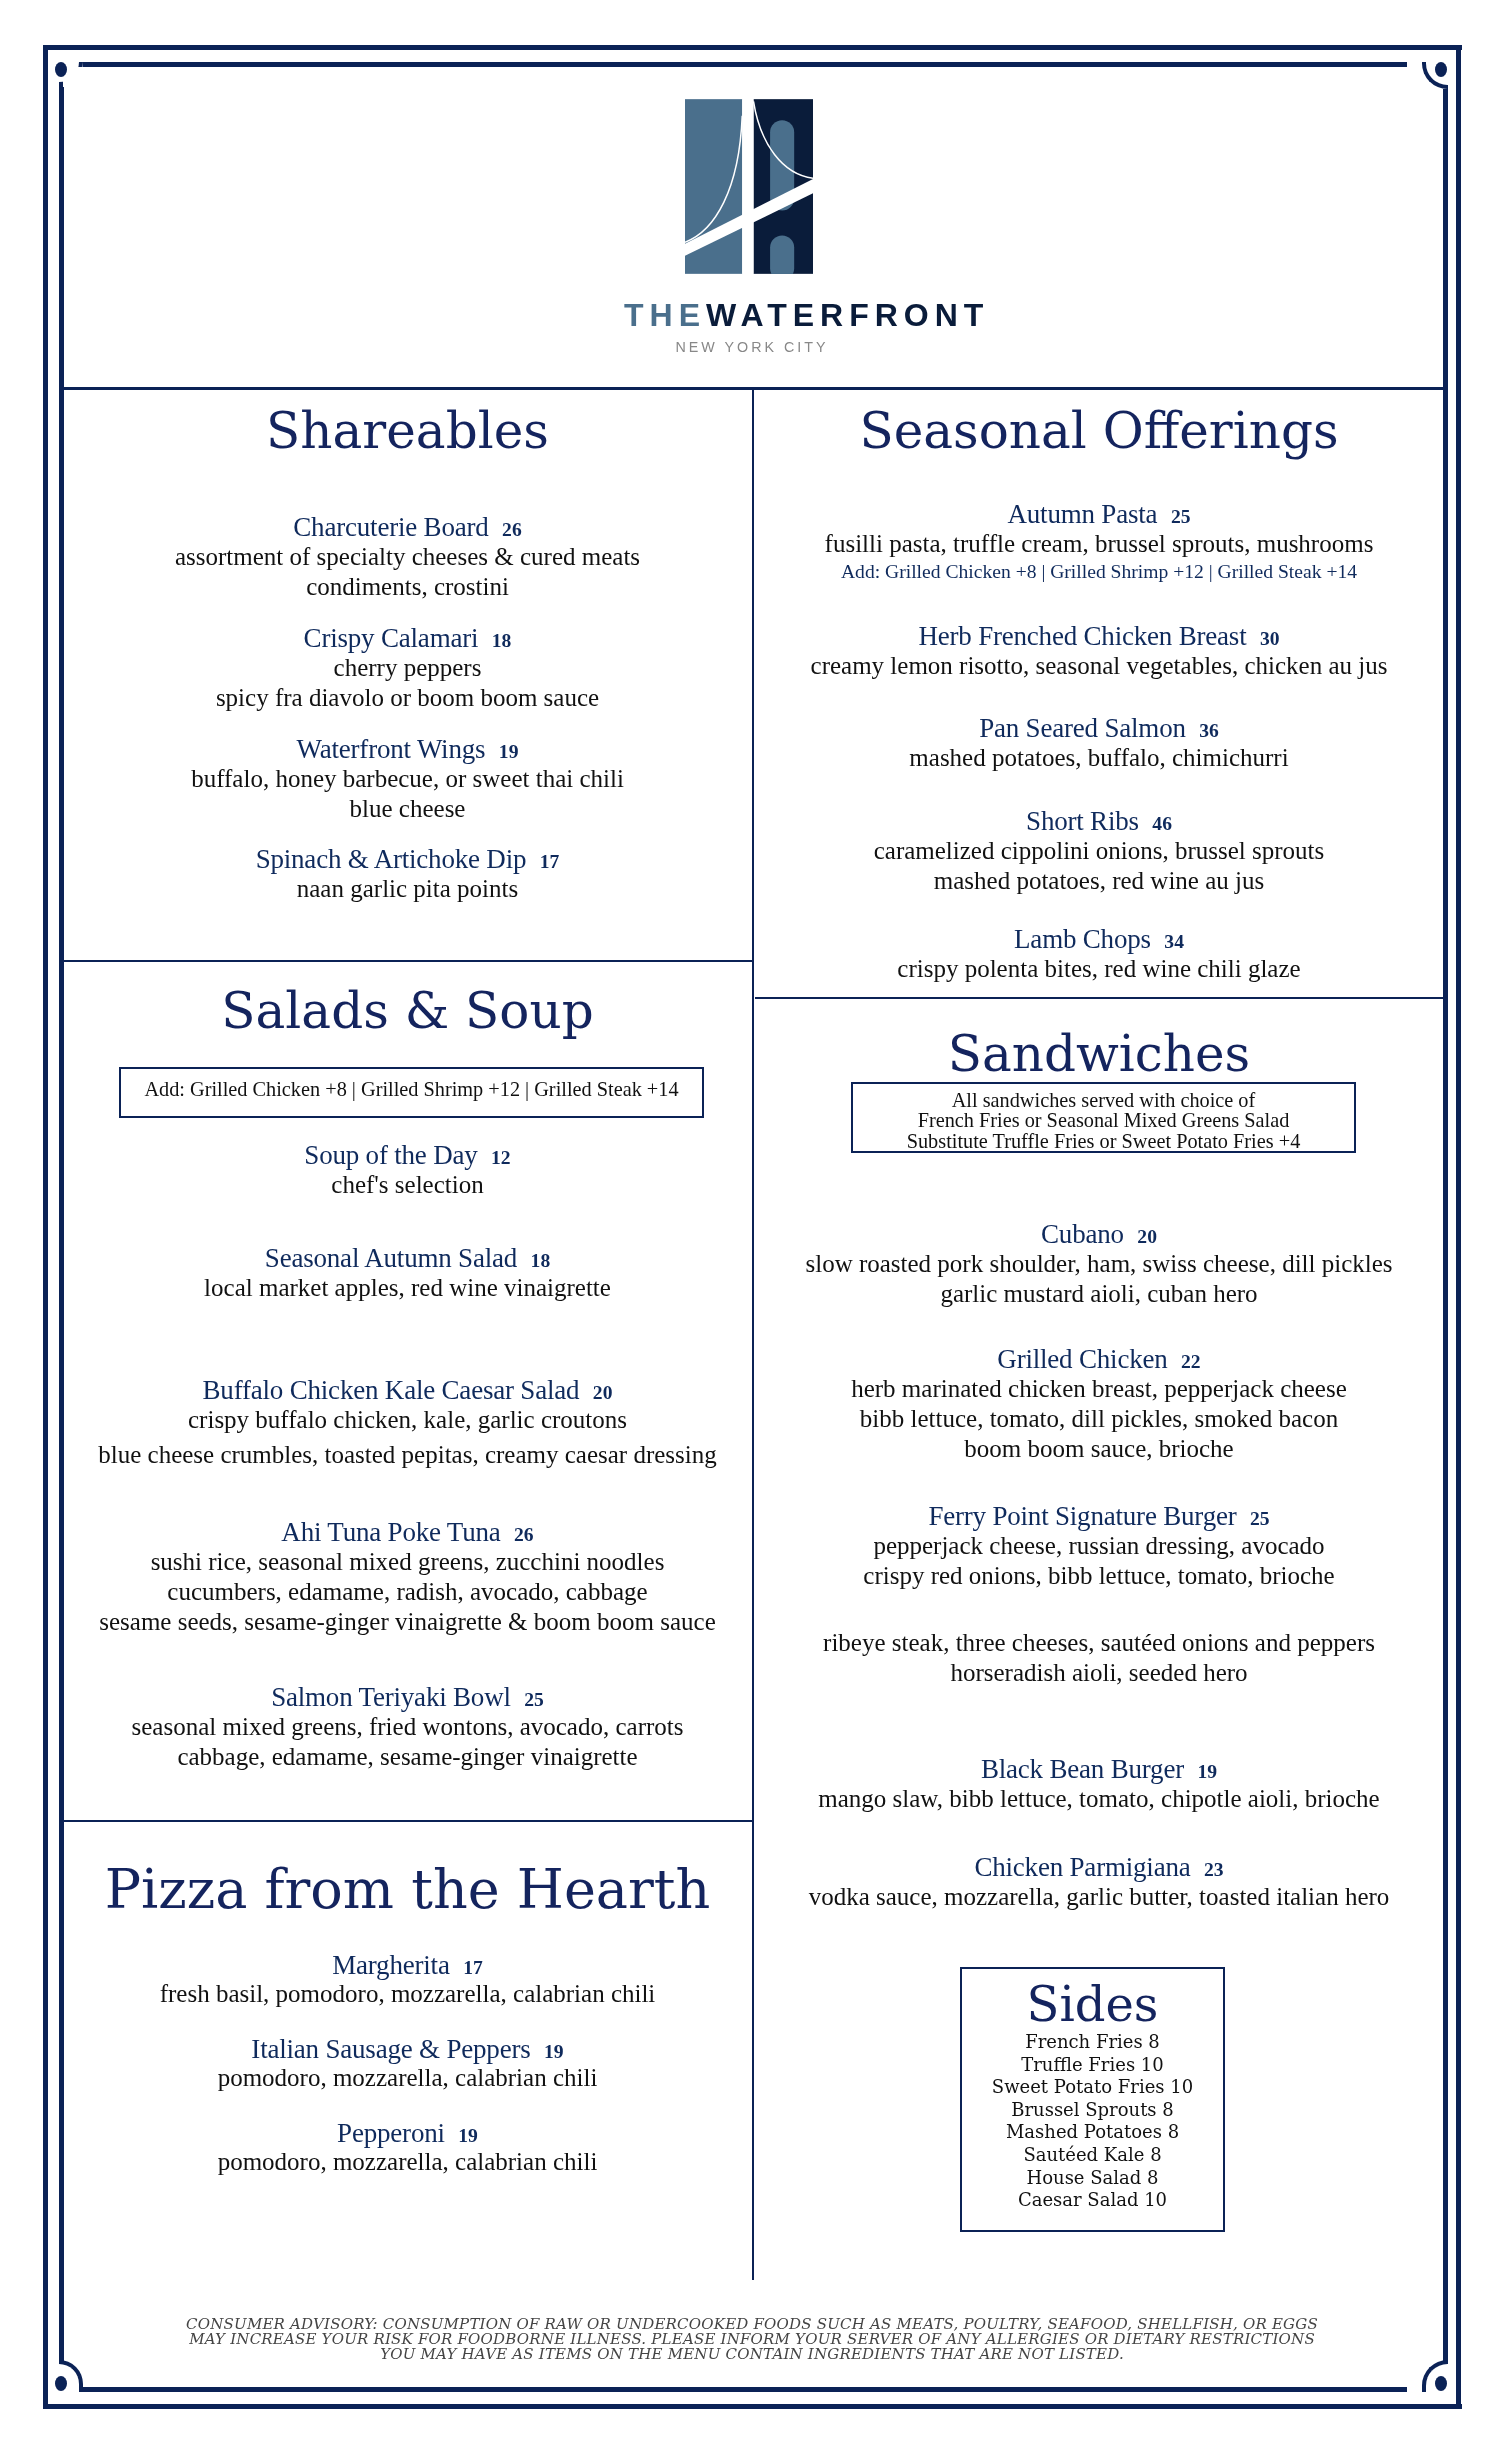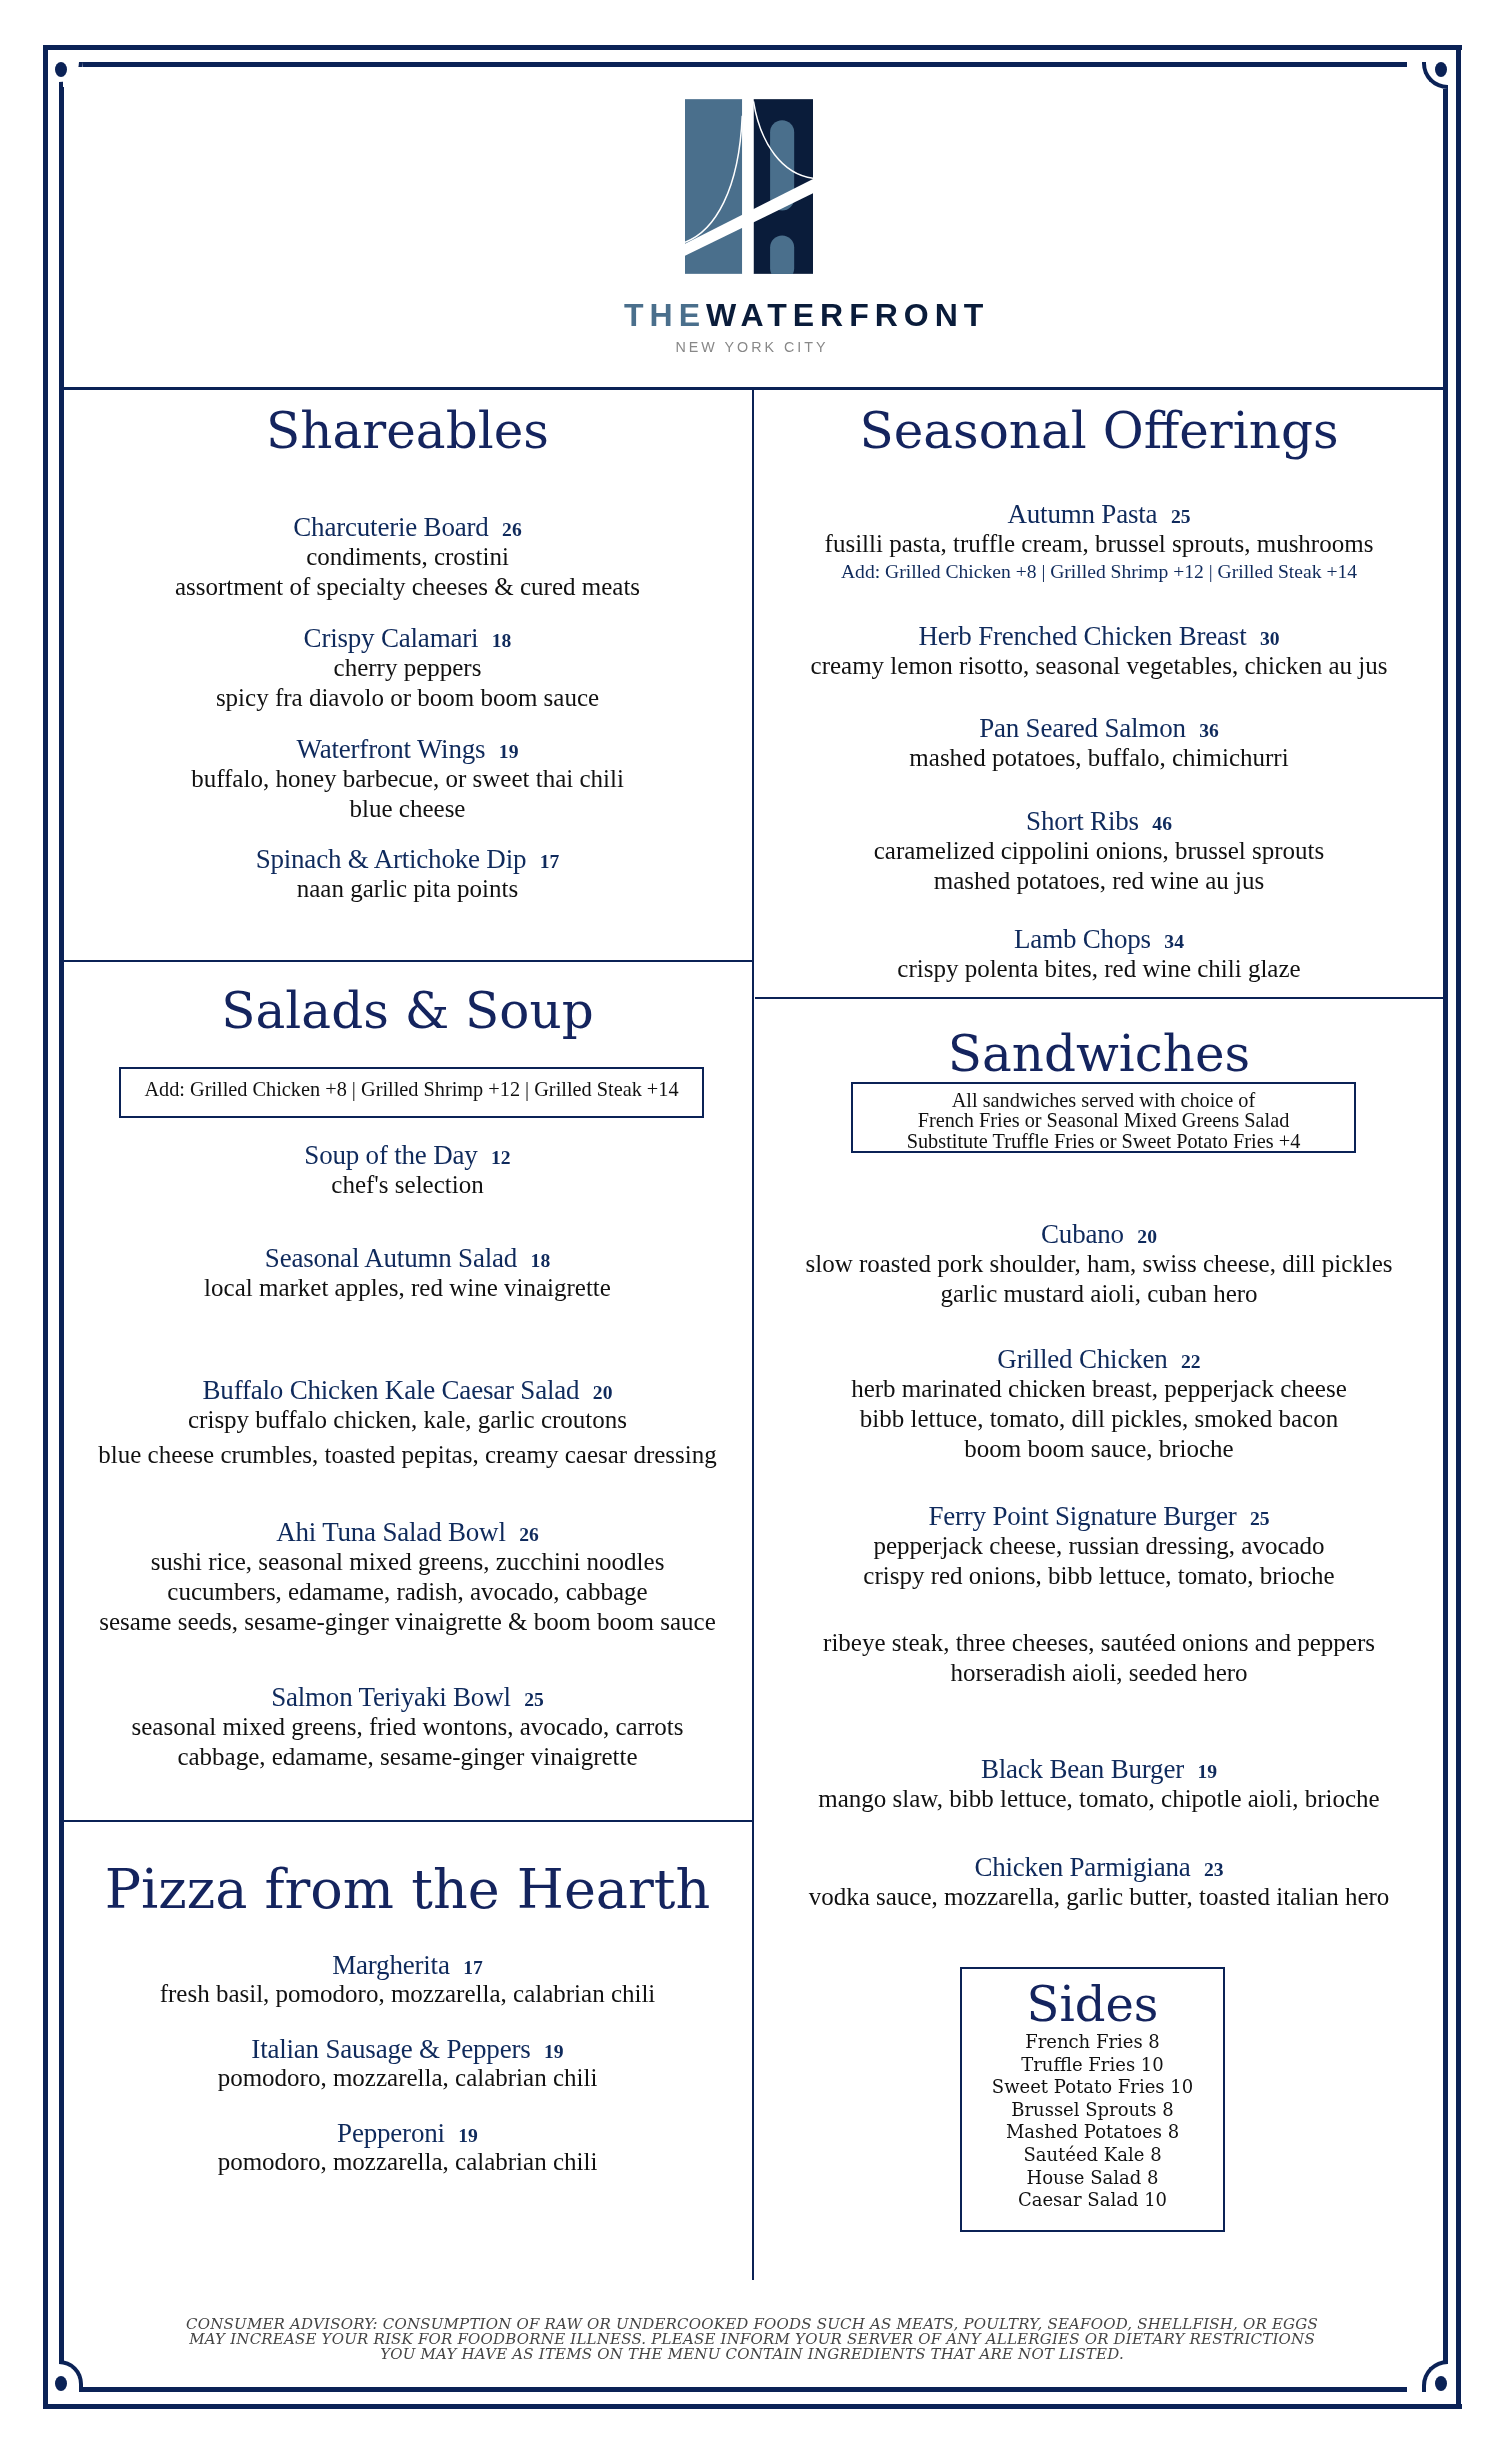--- a/index.html
+++ b/index.html
@@ -69,22 +69,22 @@
 </div>
 <div class="abs" style="left:624px; top:297px; width:256px; text-align:center; white-space:nowrap;">
   <span style="font-family:'Liberation Sans',sans-serif; font-weight:bold; font-size:32px; letter-spacing:6px; color:#4a6f8c;">THE</span><span style="font-family:'Liberation Sans',sans-serif; font-weight:bold; font-size:32px; letter-spacing:6px; color:#0a1c3a;">WATERFRONT</span>
 </div>
 <div class="abs" style="left:624px; top:339px; width:256px; text-align:center; font-family:'Liberation Sans',sans-serif; font-size:14.3px; letter-spacing:3px; color:#888;">NEW YORK CITY</div>
 
 <div class="section-title" style="left:63px; top:402px; width:689px; font-size:50px;">Shareables</div>
 
 <div class="item" style="left:63px; top:512px; width:689px;">
   <div><span class="item-name">Charcuterie Board</span><span class="item-price">26</span></div>
+  <div class="item-desc">assortment of specialty cheeses &amp; cured meats</div>
   <div class="item-desc">condiments, crostini</div>
-  <div class="item-desc">assortment of specialty cheeses &amp; cured meats</div>
 </div>
 <div class="item" style="left:63px; top:623px; width:689px;">
   <div><span class="item-name">Crispy Calamari</span><span class="item-price">18</span></div>
   <div class="item-desc">cherry peppers</div>
   <div class="item-desc">spicy fra diavolo or boom boom sauce</div>
 </div>
 <div class="item" style="left:63px; top:734px; width:689px;">
   <div><span class="item-name">Waterfront Wings</span><span class="item-price">19</span></div>
   <div class="item-desc">buffalo, honey barbecue, or sweet thai chili</div>
   <div class="item-desc">blue cheese</div>
@@ -131,21 +131,21 @@
 <div class="item" style="left:63px; top:1243px; width:689px;">
   <div><span class="item-name">Seasonal Autumn Salad</span><span class="item-price">18</span></div>
   <div class="item-desc">local market apples, red wine vinaigrette</div>
 </div>
 <div class="item" style="left:63px; top:1375px; width:689px;">
   <div><span class="item-name">Buffalo Chicken Kale Caesar Salad</span><span class="item-price">20</span></div>
   <div class="item-desc">crispy buffalo chicken, kale, garlic croutons</div>
   <div class="item-desc" style="margin-top:4.5px;">blue cheese crumbles, toasted pepitas, creamy caesar dressing</div>
 </div>
 <div class="item" style="left:63px; top:1517px; width:689px;">
-  <div><span class="item-name">Ahi Tuna Salad Bowl</span><span class="item-price">26</span></div>
+  <div><span class="item-name">Ahi Tuna Poke Tuna</span><span class="item-price">26</span></div>
   <div class="item-desc">sushi rice, seasonal mixed greens, zucchini noodles</div>
   <div class="item-desc">cucumbers, edamame, radish, avocado, cabbage</div>
   <div class="item-desc">sesame seeds, sesame-ginger vinaigrette &amp; boom boom sauce</div>
 </div>
 <div class="item" style="left:63px; top:1682px; width:689px;">
   <div><span class="item-name">Salmon Teriyaki Bowl</span><span class="item-price">25</span></div>
   <div class="item-desc">seasonal mixed greens, fried wontons, avocado, carrots</div>
   <div class="item-desc">cabbage, edamame, sesame-ginger vinaigrette</div>
 </div>
 

